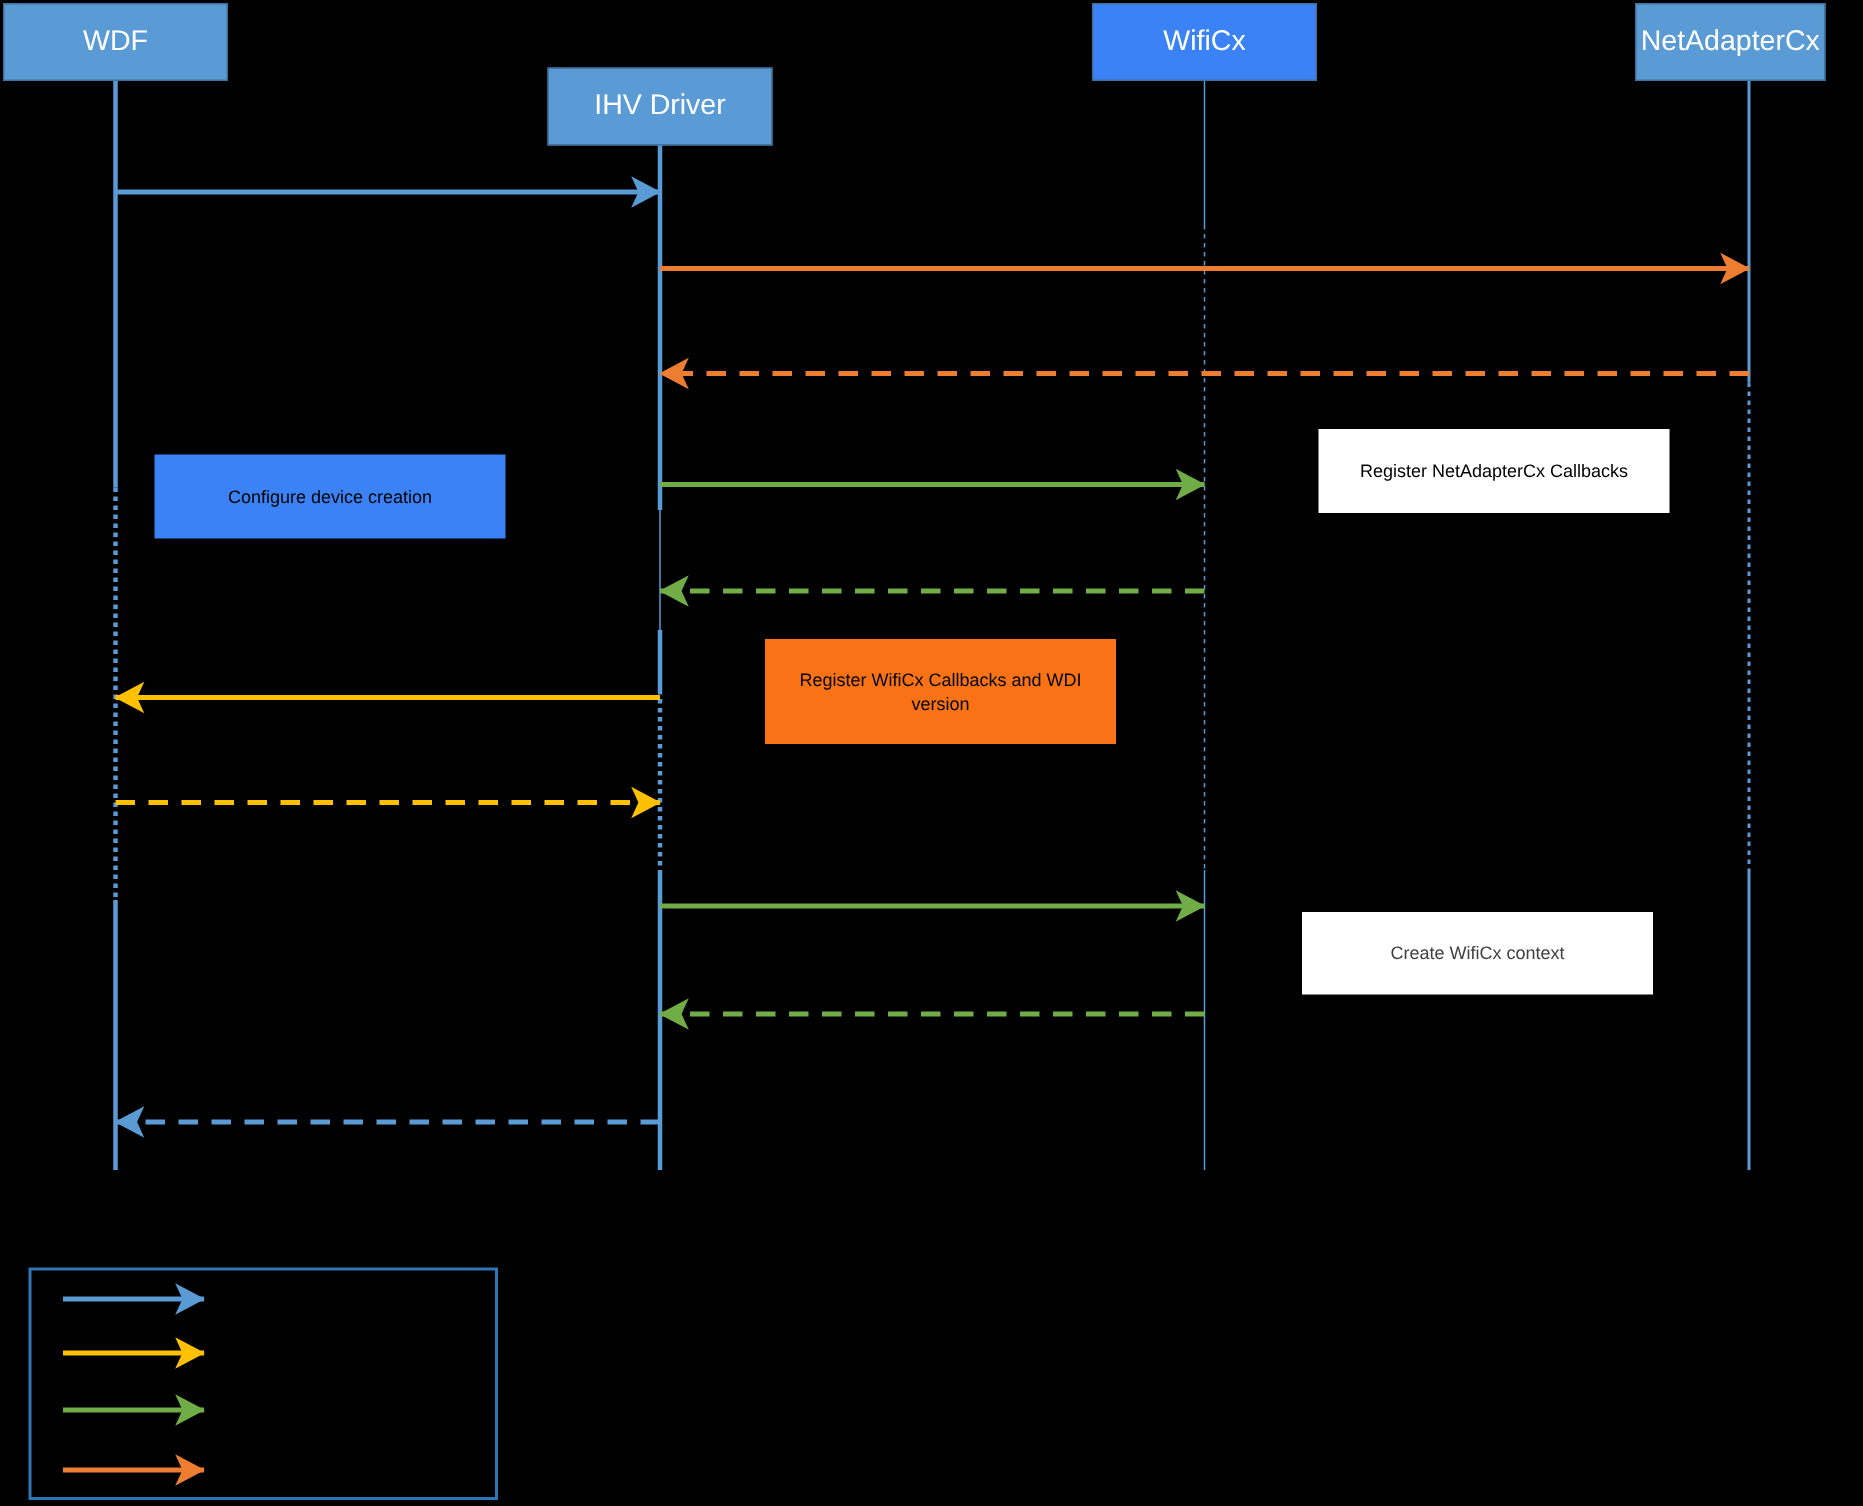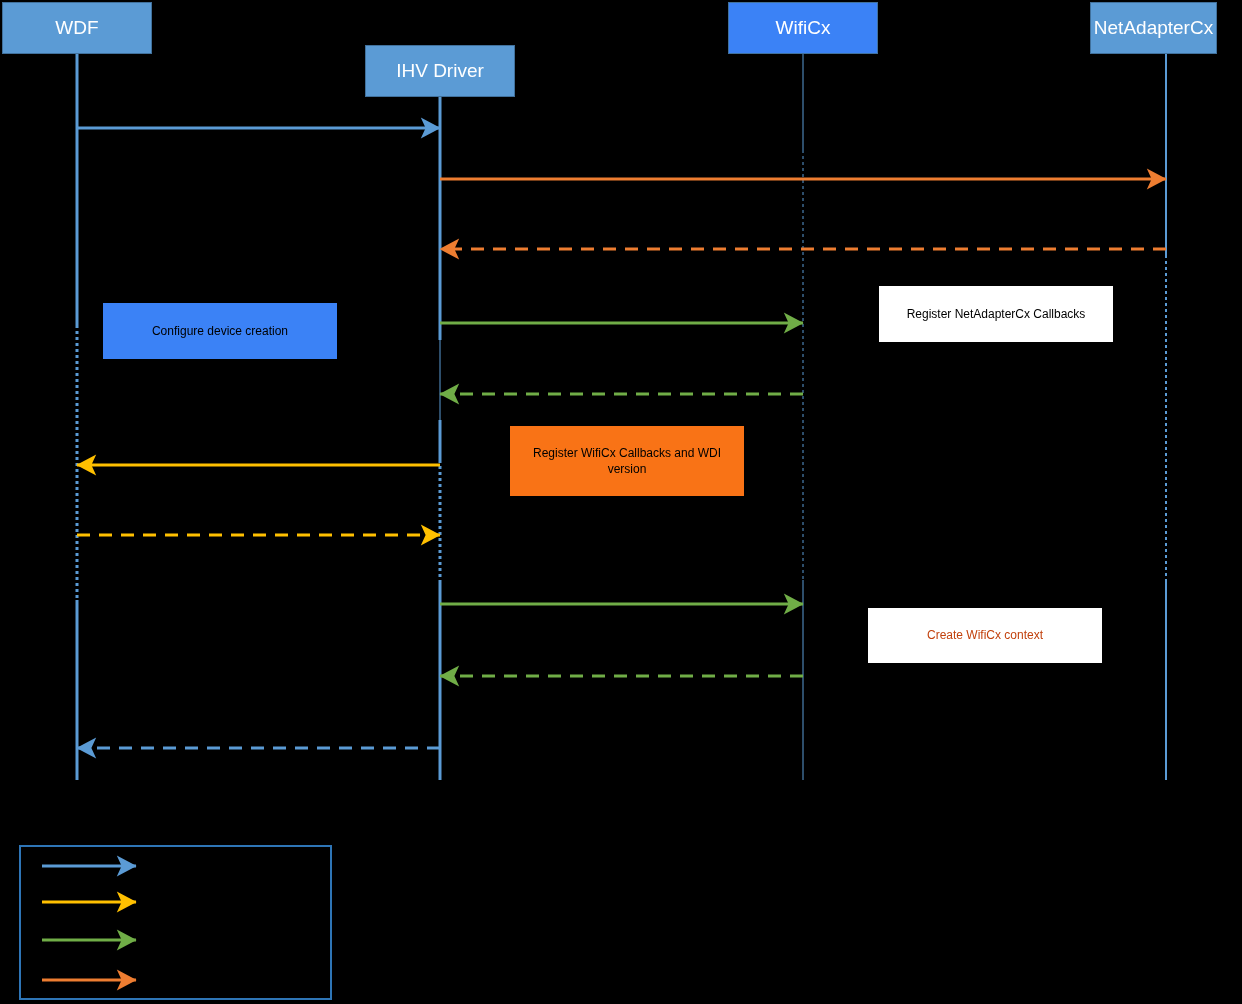--- a/index.html
+++ b/index.html
@@ -147,20 +147,20 @@
   <div id="notes-container">
       <div class="note-box" style="left: 103px; top: 303px; width: 234px; height: 56px; background: #3b82f6; color: rgb(0, 0, 0);">
         <span>Configure device creation</span>
       </div>
       <div class="note-box" style="left: 879px; top: 286px; width: 234px; height: 56px; background: rgb(255, 255, 255); color: rgb(0, 0, 0);">
         <span>Register NetAdapterCx Callbacks</span>
       </div>
       <div class="note-box" style="left: 510px; top: 426px; width: 234px; height: 70px; background: #f97316; color: rgb(0, 0, 0);">
         <span>Register WifiCx Callbacks and WDI version</span>
       </div>
-      <div class="note-box" style="left: 868px; top: 608px; width: 234px; height: 55px; background: rgb(255, 255, 255); color: #c2410c;">
+      <div class="note-box" style="left: 868px; top: 608px; width: 234px; height: 55px; background: rgb(255, 255, 255); color: #404040;">
         <span>Create WifiCx context</span>
       </div>
     </div>
 
   <div class="legend-frame" id="legend-frame" style="left: 19px; top: 845px; width: 313px; height: 155px; border-color: rgb(46, 117, 182);"></div>
 
 </div>
 
 </body></html>

